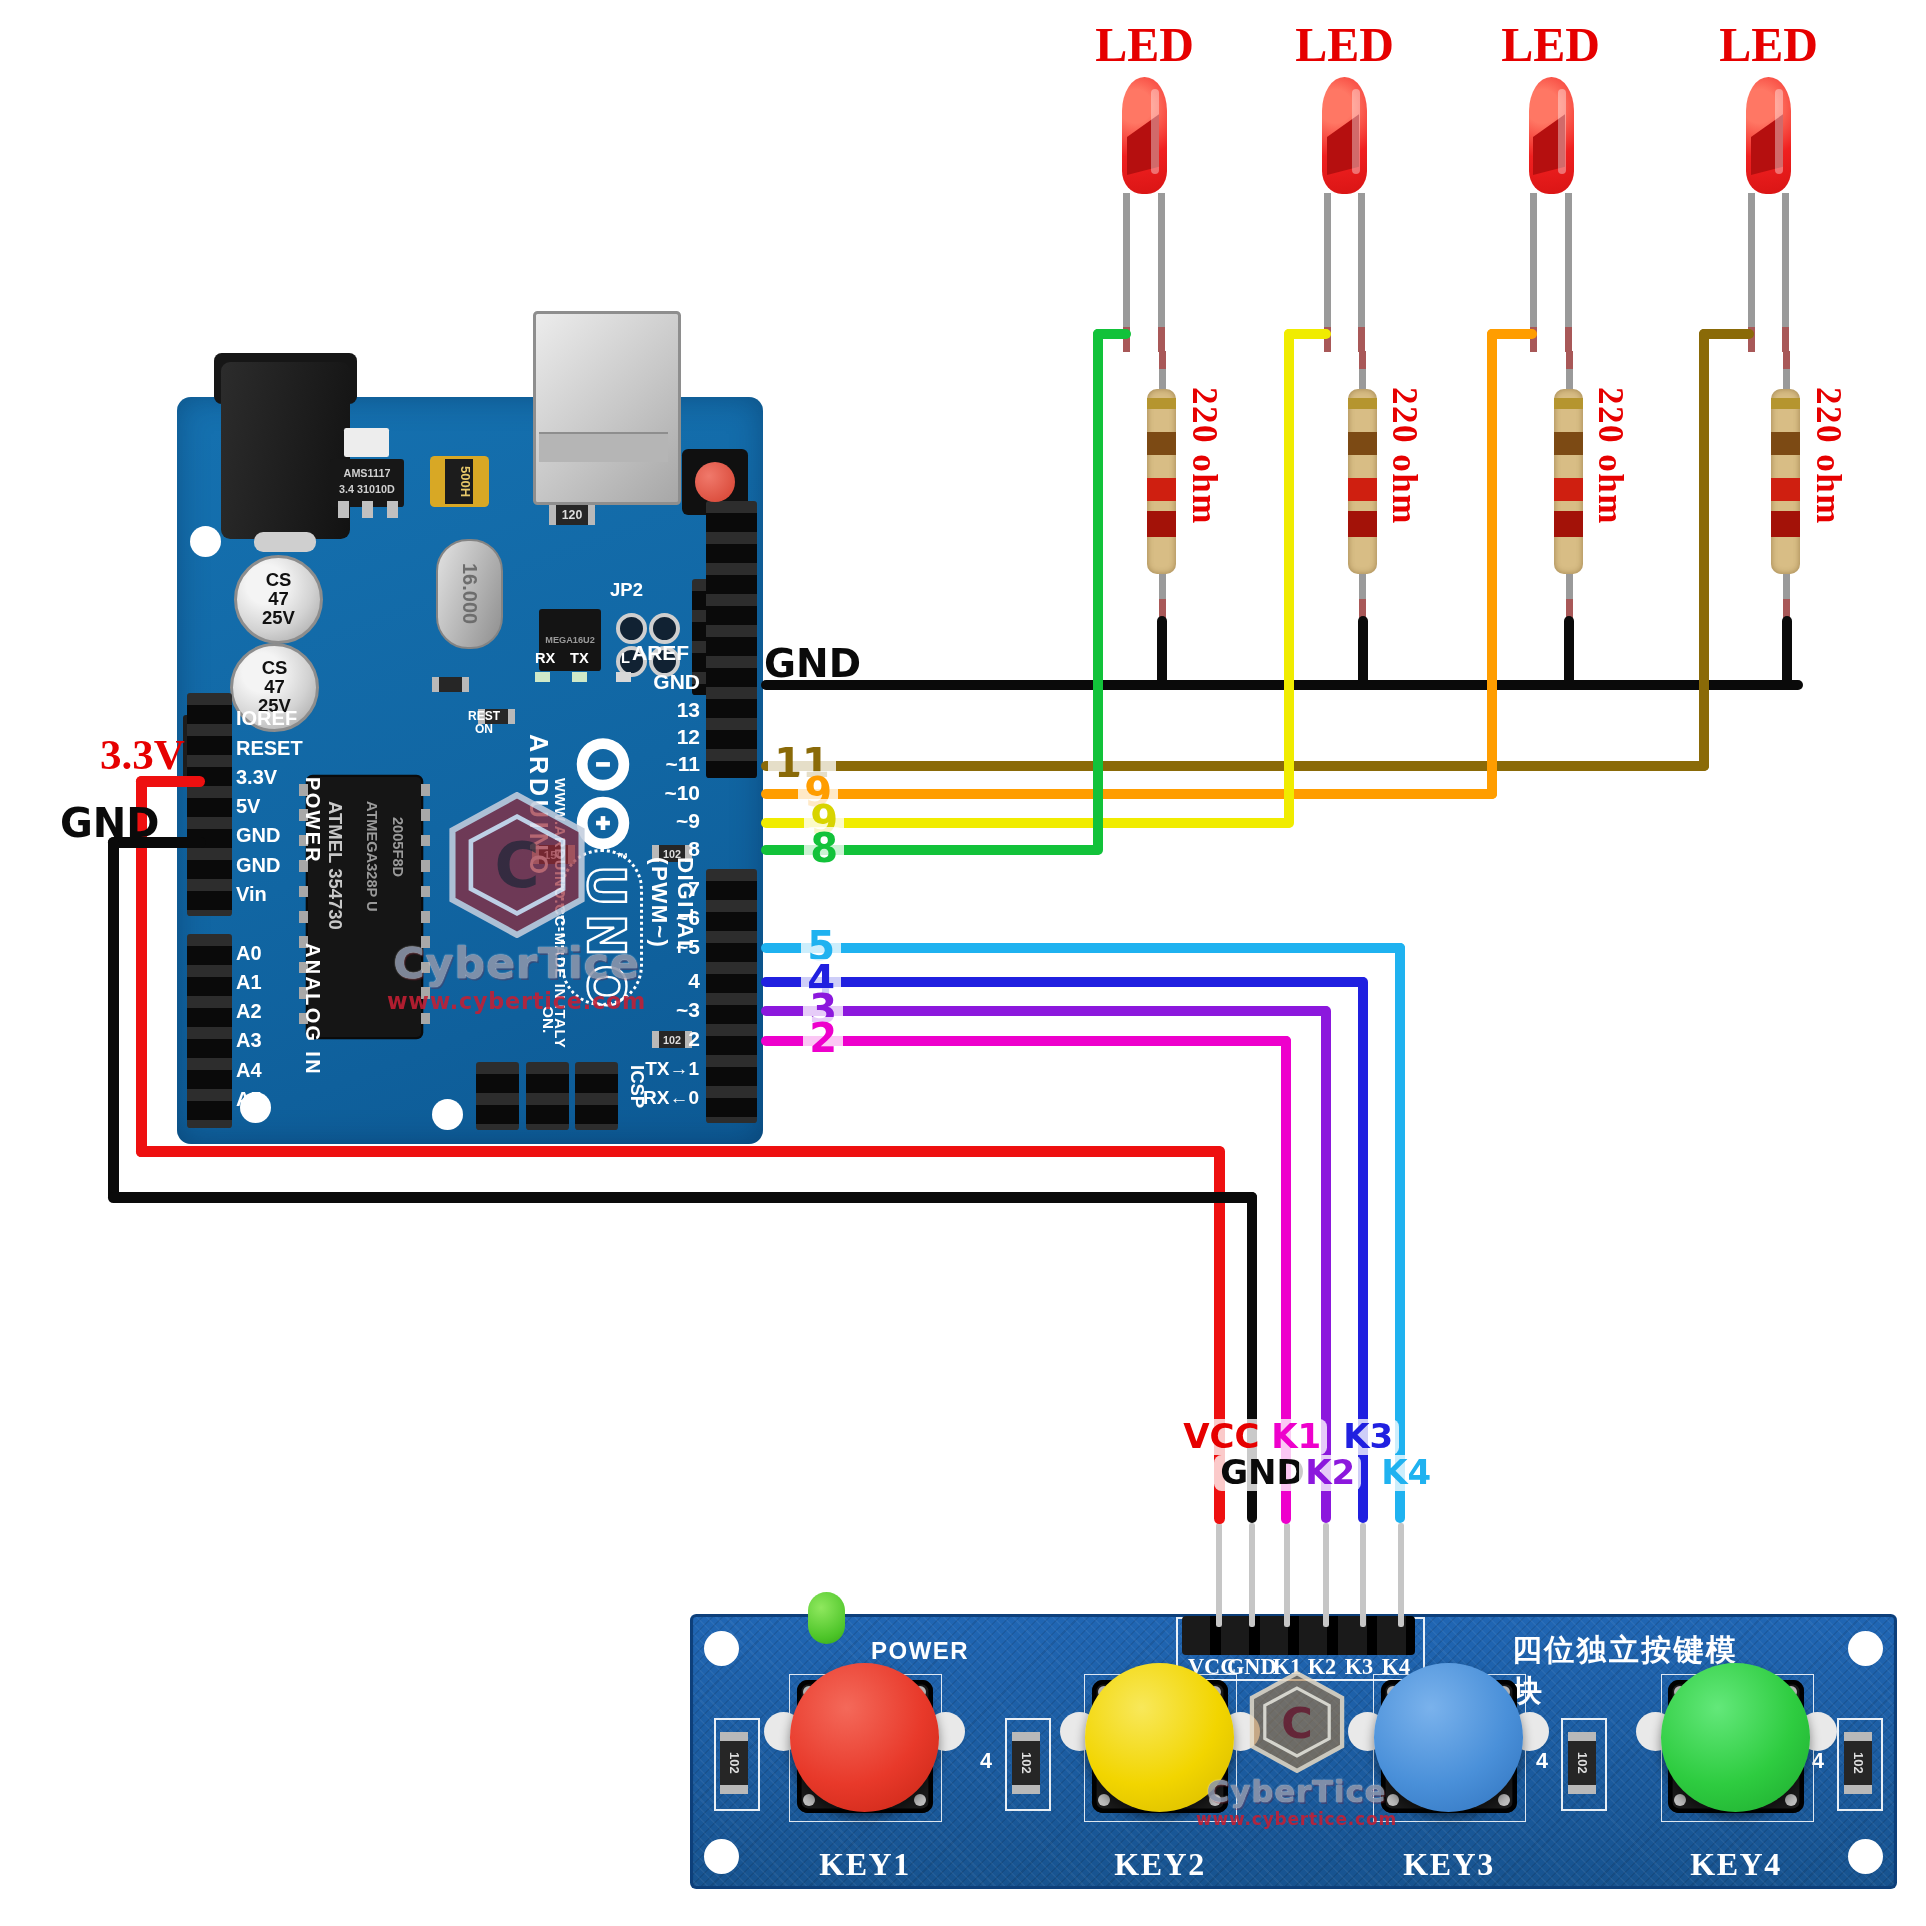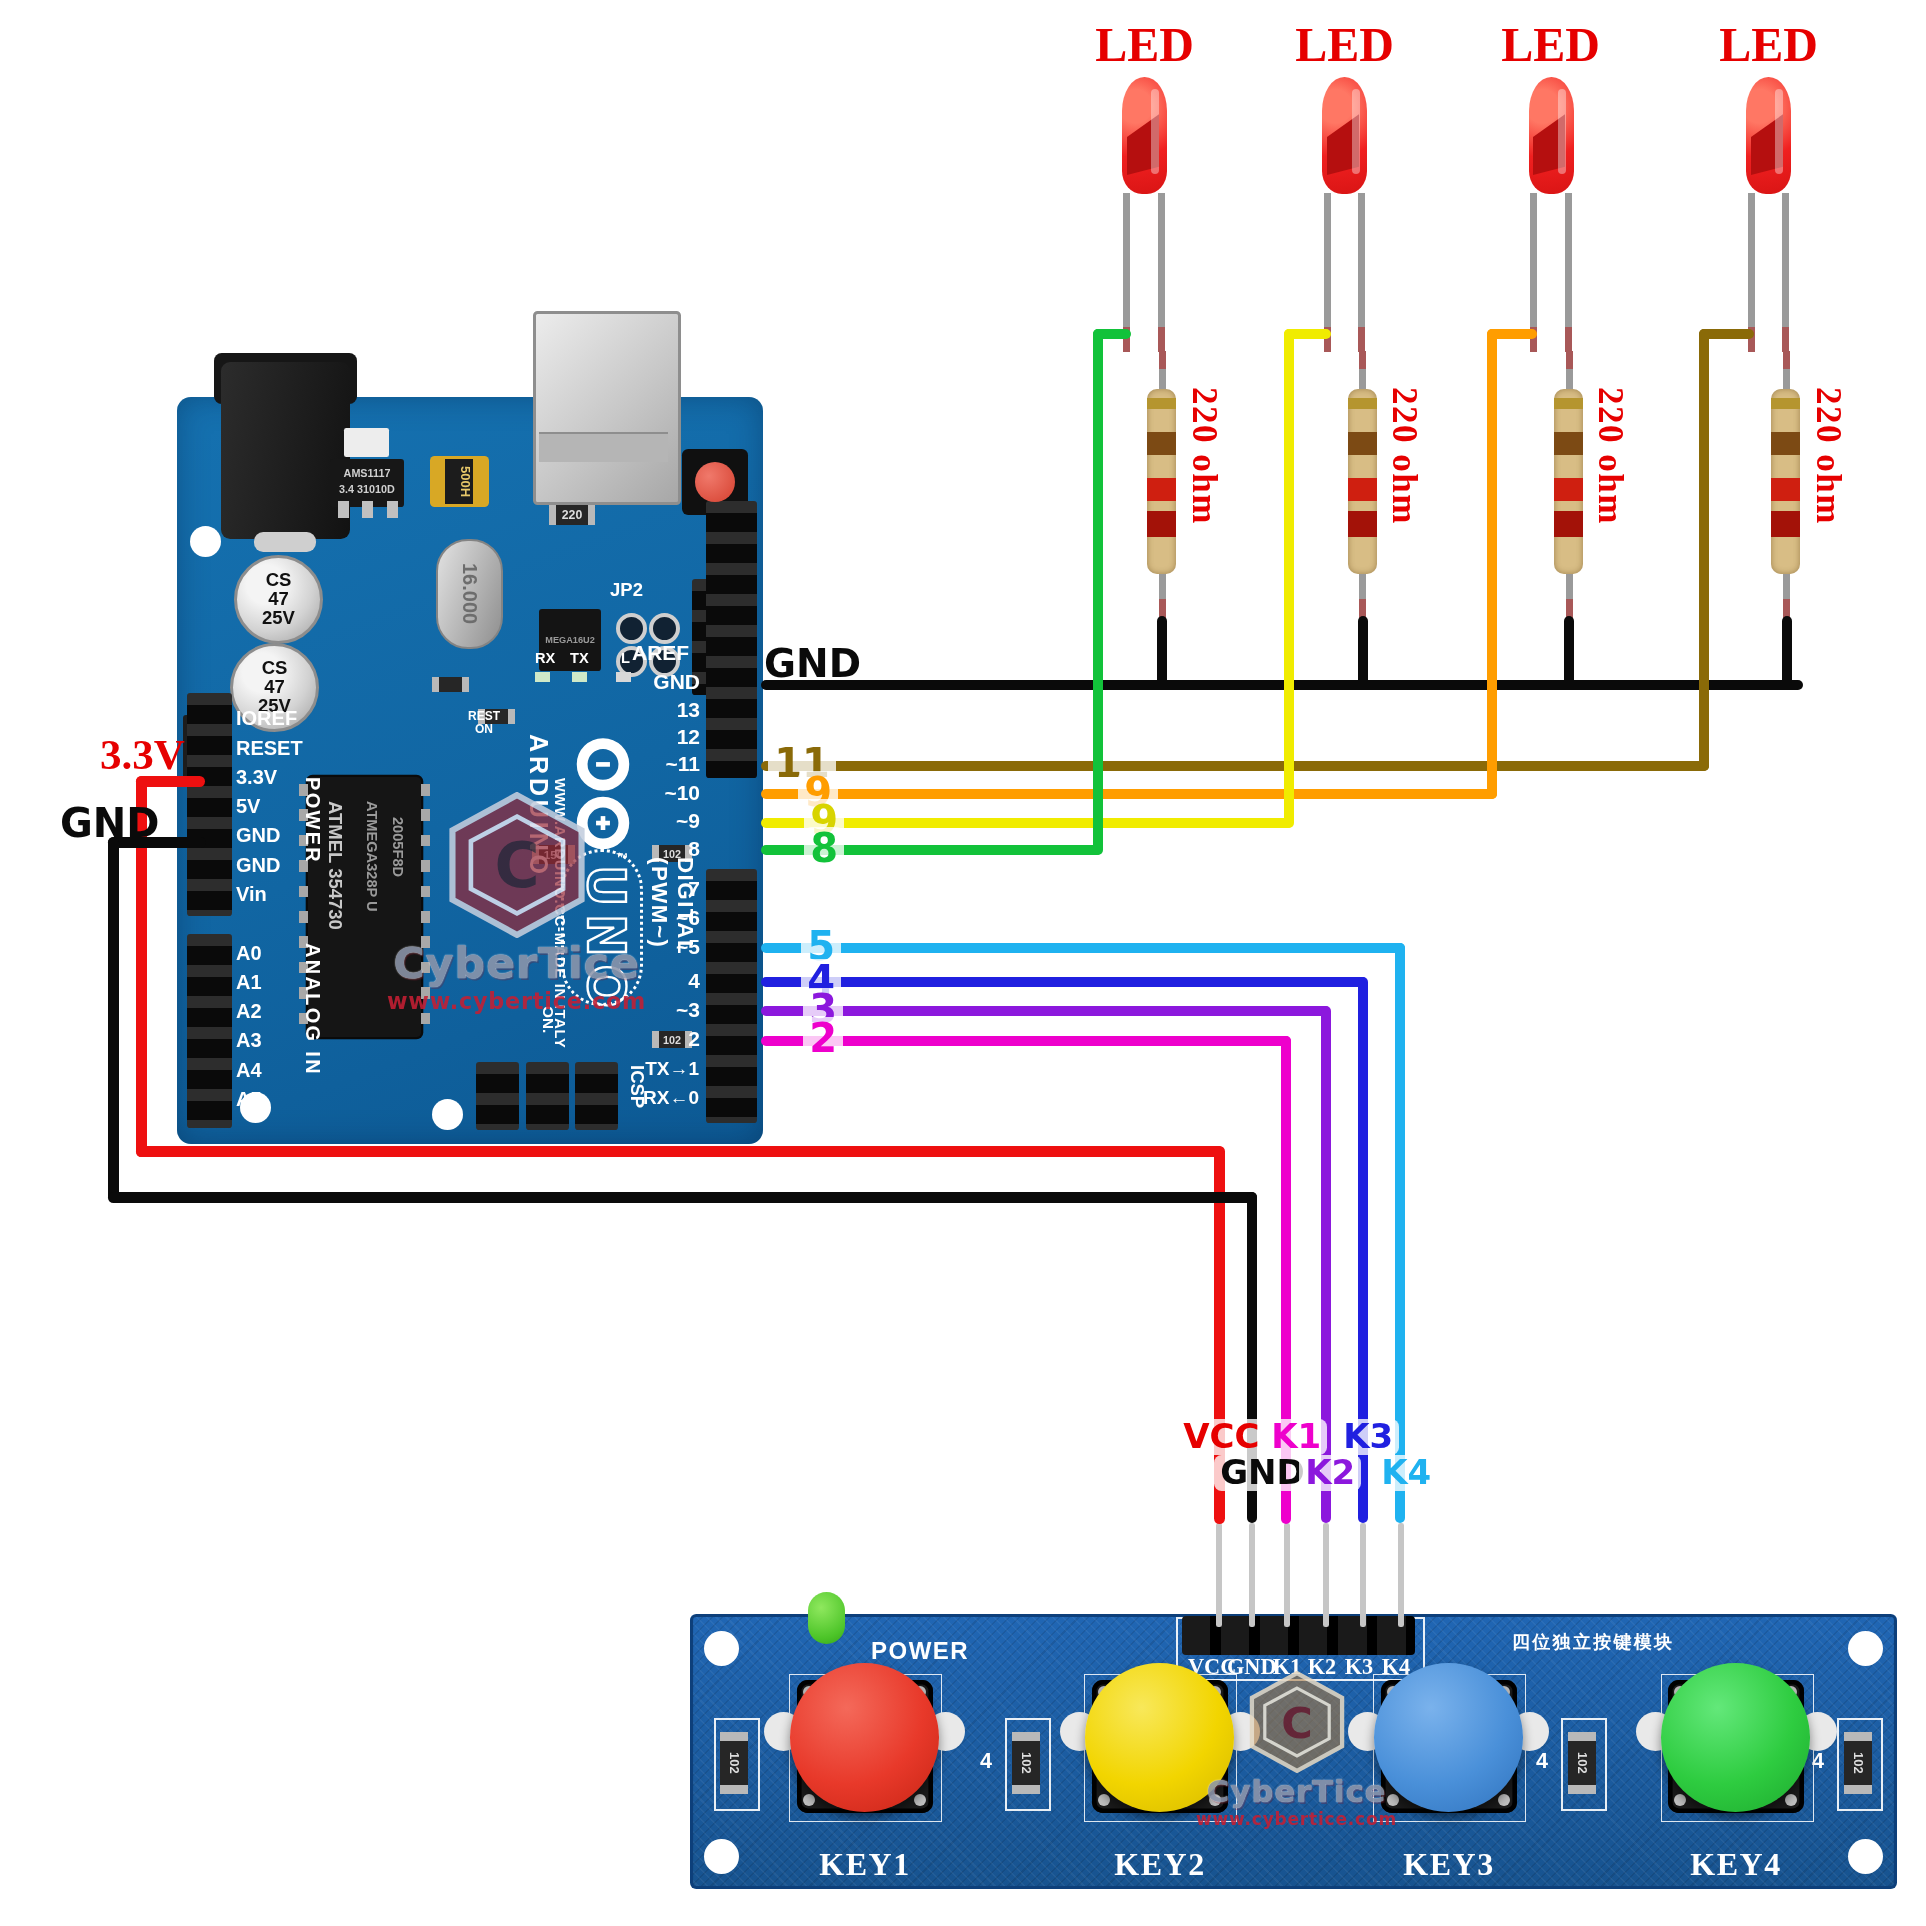--- a/index.html
+++ b/index.html
@@ -240,21 +240,21 @@
       <span>MEGA16U2</span>
     </div>
   <div class="bl" style="left:610px;top:579px;font-size:18.5px">JP2</div>
   <div class="abs" style="left:616px;top:613px;width:23px;height:23px;border:4.6px solid #cfcfcf;border-radius:50%;background:#123;z-index:2"></div>
   <div class="abs" style="left:649px;top:613px;width:23px;height:23px;border:4.6px solid #cfcfcf;border-radius:50%;background:#123;z-index:2"></div>
   <div class="abs" style="left:616px;top:646px;width:23px;height:23px;border:4.6px solid #cfcfcf;border-radius:50%;background:#123;z-index:2"></div>
   <div class="abs" style="left:649px;top:646px;width:23px;height:23px;border:4.6px solid #cfcfcf;border-radius:50%;background:#123;z-index:2"></div>
   <div class="hdr" style="left:692px;top:579px;width:46px;height:116px"></div>
 
   <div class="smd h" style="left:549px;top:505px;width:46px;height:20px;font-size:12.3px">
-      <span>220</span>
+      <span>120</span>
     </div>
   <div class="smd h" style="left:432px;top:677px;width:37px;height:15.4px"></div>
   <div class="smd h" style="left:478px;top:709px;width:37px;height:15.4px"></div>
   <div class="smd h" style="left:532px;top:845px;width:43px;height:18.5px;font-size:11.6px">
       <span>150</span>
     </div>
   <div class="smd h" style="left:652px;top:845px;width:40px;height:17px;font-size:10.8px">
       <span>102</span>
     </div>
   <div class="smd h" style="left:652px;top:1031px;width:40px;height:17px;font-size:10.8px">
@@ -377,21 +377,21 @@
 
   <div class="abs" style="left:1176px;top:1617px;width:245px;height:60px;border:2.3px solid rgba(255,255,255,.9);z-index:2"></div>
   <div class="abs" style="left:1182px;top:1616px;width:233px;height:39px;background:repeating-linear-gradient(90deg,#1a1a1a 0 28.5px,#000 28.5px 39px);border-radius:3.9px;z-index:2"></div>
   <div class="mpin" style="left:1188px;top:1654px">VCC</div>
   <div class="mpin" style="left:1227px;top:1654px">GND</div>
   <div class="mpin" style="left:1267px;top:1654px">K1</div>
   <div class="mpin" style="left:1302px;top:1654px">K2</div>
   <div class="mpin" style="left:1339px;top:1654px">K3</div>
   <div class="mpin" style="left:1376px;top:1654px">K4</div>
 
-  <div class="bl" style="left:1512px;top:1630px;width:231px;font-size:18px;letter-spacing:2.3px;font-family:Liberation Mono, monospace;z-index:3">四位独立按键模块</div>
+  <div class="bl" style="left:1512px;top:1630px;width:231px;font-size:30px;letter-spacing:2.3px;font-family:Liberation Mono, monospace;z-index:3">四位独立按键模块</div>
 
   <div class="kframe" style="left:789px;top:1674px;width:151px;height:146px"></div>
   <div class="kpad" style="left:764px;top:1712px"></div>
   <div class="kpad" style="left:926px;top:1712px"></div>
   <div class="ksq" style="left:797px;top:1680px"></div>
   <div class="kdot" style="left:803px;top:1686px"></div>
   <div class="kdot" style="left:914px;top:1686px"></div>
   <div class="kdot" style="left:803px;top:1794px"></div>
   <div class="kdot" style="left:914px;top:1794px"></div>
   <div class="kcap" style="left:790px;top:1663px;background:radial-gradient(circle at 38% 30%,#f4695a,#e8392a 55%,#c62414);box-shadow:0 6.2px 10.8px rgba(0,0,0,.45)"></div>

